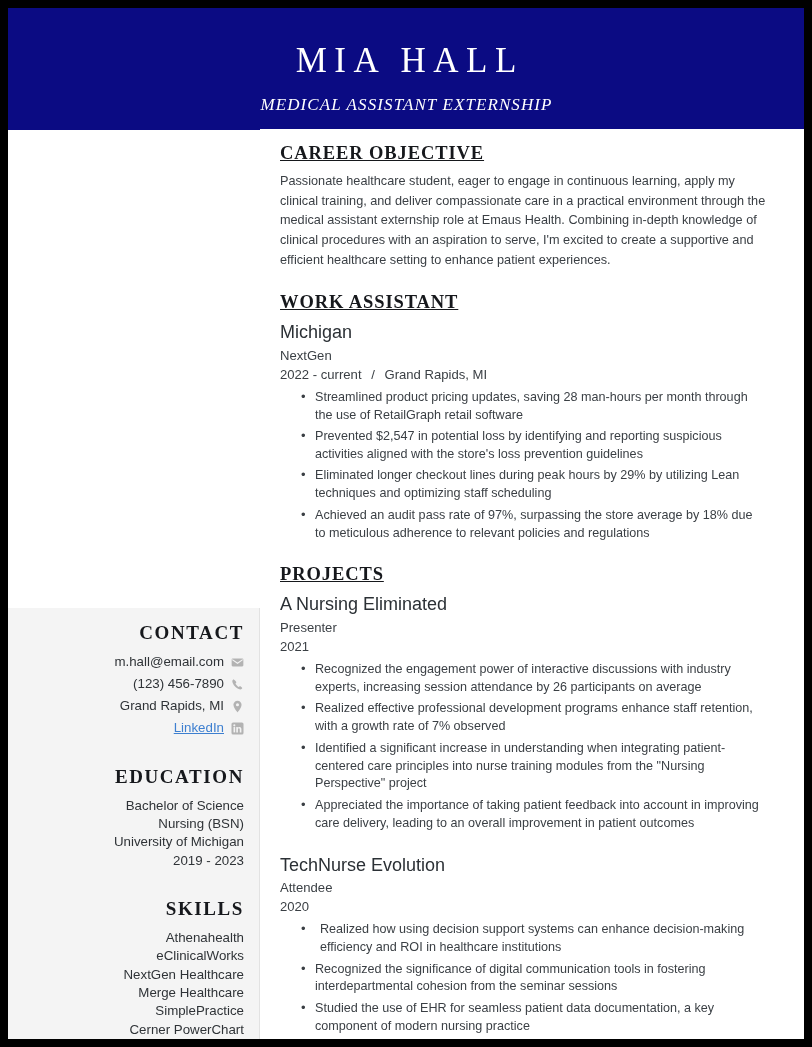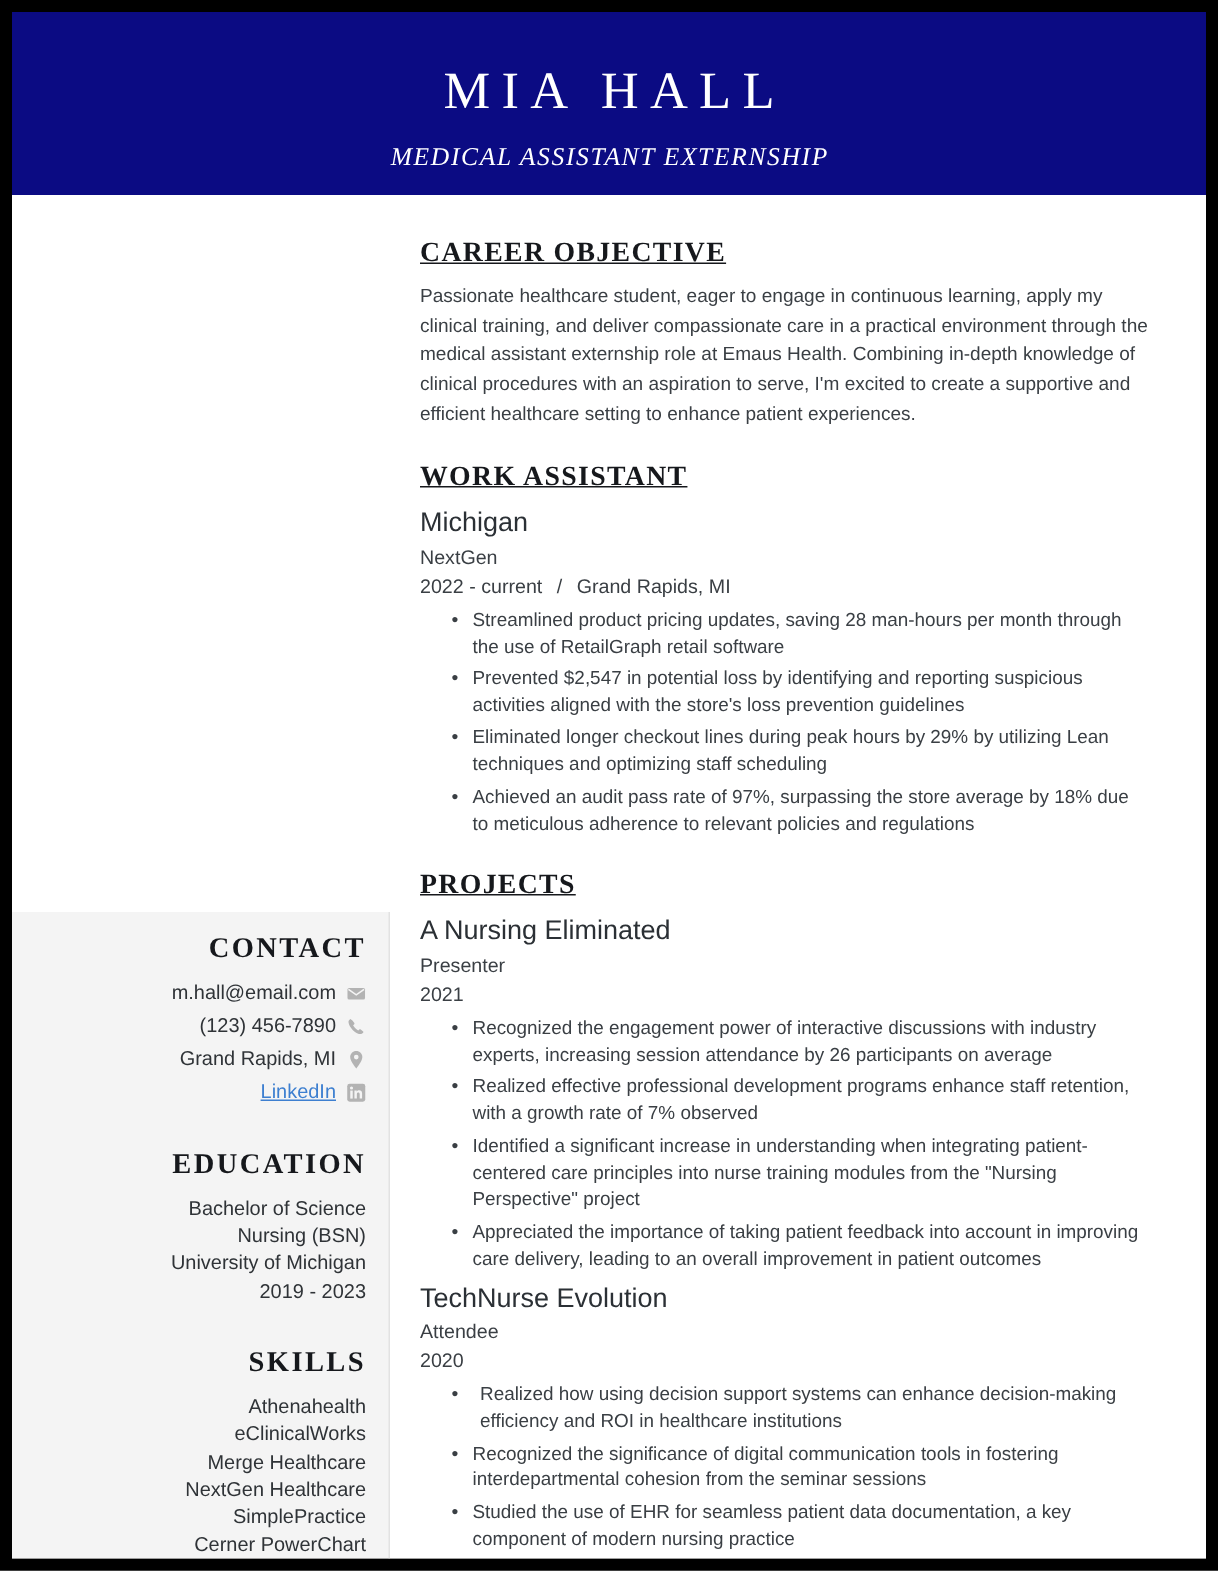--- a/index.html
+++ b/index.html
@@ -184,21 +184,21 @@
     content: "\2022";
     position: absolute;
     left: -12px;
     top: -1px;
     font-size: 13px;
     color: #3a3f44;
   }
   ul.bullets li.indented { padding-left: 7px; }
 
   .entry-block { margin-top: 4px; }
-  .entry-block.gap { margin-top: 5px; }
+  .entry-block.gap { margin-top: 21px; }
 </style>
 </head>
 <body>
 
 <div class="page">
 
   <div class="header">
     <div class="name">MIA HALL</div>
     <div class="job-title">MEDICAL ASSISTANT EXTERNSHIP</div>
   </div>
@@ -252,22 +252,22 @@
 
       <div class="side-heading sp-top">EDUCATION</div>
       <div class="side-line">Bachelor of Science</div>
       <div class="side-line">Nursing (BSN)</div>
       <div class="side-line">University of Michigan</div>
       <div class="side-line">2019 - 2023</div>
 
       <div class="side-heading sp-top">SKILLS</div>
       <div class="side-line">Athenahealth</div>
       <div class="side-line">eClinicalWorks</div>
+      <div class="side-line">NextGen Healthcare</div>
       <div class="side-line">Merge Healthcare</div>
-      <div class="side-line">NextGen Healthcare</div>
       <div class="side-line">SimplePractice</div>
       <div class="side-line">Cerner PowerChart</div>
     </div>
 
     <div class="main">
 
       <div class="main-heading">CAREER OBJECTIVE</div>
       <p class="summary">Passionate healthcare student, eager to engage in continuous learning, apply my clinical training, and deliver compassionate care in a practical environment through the medical assistant externship role at Emaus Health. Combining in-depth knowledge of clinical procedures with an aspiration to serve, I'm excited to create a supportive and efficient healthcare setting to enhance patient experiences.</p>
 
       <div class="main-heading sp-top">WORK ASSISTANT</div>

